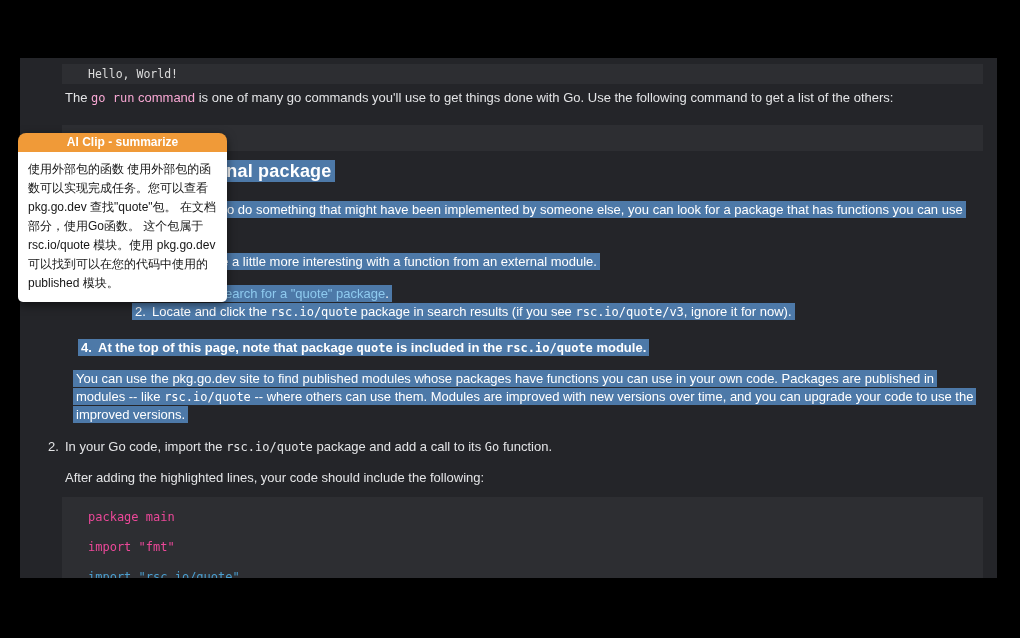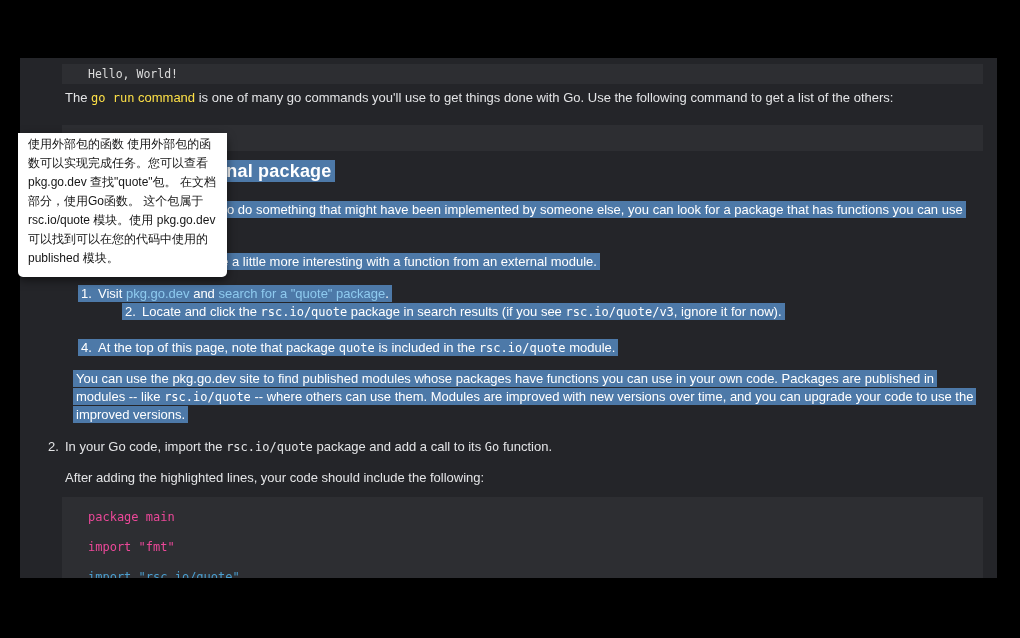--- a/index.html
+++ b/index.html
@@ -6,35 +6,35 @@
   html,body { width:1020px; height:638px; background:#000; overflow:hidden;
               font-family:"Liberation Sans", sans-serif; }
   .stage { position:absolute; left:20px; top:58px; width:977px; height:520px;
            background:#242529; overflow:hidden; }
   .abs { position:absolute; }
   .txt { color:#e3e4e6; font-size:13px; line-height:18px; }
   .mono { font-family:"DejaVu Sans Mono","Liberation Mono",monospace; font-size:12px; }
   .codeband { background:#2d2e32; }
   .sel { background:#4d79a8; color:#fff; padding:1px 3px;
          -webkit-box-decoration-break:clone; box-decoration-break:clone; }
-  .link { color:#fde047; text-decoration:none; }
+  .link { color:#f9a8d4; text-decoration:none; }
   .sel .link { color:#8ecaef; }
   .nowrap { white-space:nowrap; }
   .listnum { display:inline-block; width:14px; margin-right:3px; }
   .heading-line { font-size:18px; font-weight:bold; letter-spacing:.2px; }
   .code-line { height:15px; line-height:15px; margin-bottom:15px; color:#ec4899; }
   .code-added { color:#4b9fd0; }
   
   .popup { position:absolute; left:18px; top:133px; width:209px; z-index:10;
            border-radius:8px 8px 5px 5px; box-shadow:0 3px 10px rgba(0,0,0,.55); }
   .popup-header { height:19px; line-height:19px; background:#f09a38; color:#fff;
                   font-size:12px; font-weight:bold; text-align:center;
                   border-radius:8px 8px 0 0; cursor:pointer; }
   .popup-body { background:#fff; color:#151515; font-size:12px; line-height:19px;
-                padding:2px 10px 9px 10px; border-radius:0 0 5px 5px; }
+                padding:8px 10px 9px 10px; border-radius:0 0 5px 5px; }
 </style>
 </head>
 <body>
 
 <div class="stage">
 
   <div class="abs codeband" style="left:42px; top:6px; width:921px; height:20px;">
     <span class="mono" style="display:inline-block; padding-left:26px; line-height:20px; color:#dcdcdc; font-size:11.5px;">Hello, World!</span>
   </div>
 
@@ -53,26 +53,26 @@
   </p>
 
   <div class="abs txt nowrap" style="left:28px; top:195px;">
     <span class="sel"><span class="listnum">1.</span><span>Make your printed message a little more interesting with a function from an external module.</span></span>
   </div>
 
   <div class="abs txt nowrap" style="left:58px; top:227px;">
     <span class="sel"><span class="listnum">1.</span><span>Visit </span><a href="#" class="link">pkg.go.dev</a><span> and </span><a href="#" class="link">search for a "quote" package</a><span>.</span></span>
   </div>
 
-  <div class="abs txt nowrap" style="left:58px; top:245px;padding-left:44px;">
+  <div class="abs txt nowrap" style="left:68px; top:245px;padding-left:44px;">
     <span class="sel"><span class="listnum">2.</span><span>Locate and click the </span><span class="mono">rsc.io/quote</span><span> package in search results (if you see </span><span class="mono">rsc.io/quote/v3</span><span>, ignore it for now).</span></span>
   </div>
 
 
-  <div class="abs txt nowrap" style="left:58px; top:281px;">
+  <div class="abs txt nowrap" style="left:58px; top:281px;font-weight:bold;">
     <span class="sel"><span class="listnum">4.</span><span>At the top of this page, note that package </span><span class="mono">quote</span><span> is included in the </span><span class="mono">rsc.io/quote</span><span> module.</span></span>
   </div>
 
   <p class="abs txt" style="left:45px; top:312px; width:915px;padding-left:8px;">
     <span class="sel"><span>You can use the pkg.go.dev site to find published modules whose packages have functions you can use in your own code. Packages are published in modules -- like </span><span class="mono">rsc.io/quote</span><span> -- where others can use them. Modules are improved with new versions over time, and you can upgrade your code to use the improved versions.</span></span>
   </p>
 
   <div class="abs txt nowrap" style="left:28px; top:380px;">
     <span class="listnum">2.</span><span>In your Go code, import the </span><span class="mono">rsc.io/quote</span><span> package and add a call to its </span><span class="mono">Go</span><span> function.</span>
   </div>
@@ -81,14 +81,15 @@
 
   <div class="abs codeband" style="left:42px; top:439px; width:921px; height:110px; padding:13px 0 0 26px;">
     <div class="code-line mono">package main</div>
     <div class="code-line mono">import "fmt"</div>
     <div class="code-line mono code-added">import "rsc.io/quote"</div>
   </div>
 
 </div>
 
 <div class="popup">
+  <div class="popup-header">AI Clip - summarize</div>
   <div class="popup-body">使用外部包的函数 使用外部包的函数可以实现完成任务。您可以查看 pkg.go.dev 查找"quote"包。 在文档部分，使用Go函数。 这个包属于 rsc.io/quote 模块。使用 pkg.go.dev 可以找到可以在您的代码中使用的published 模块。</div>
 </div>
 
 </body></html>

